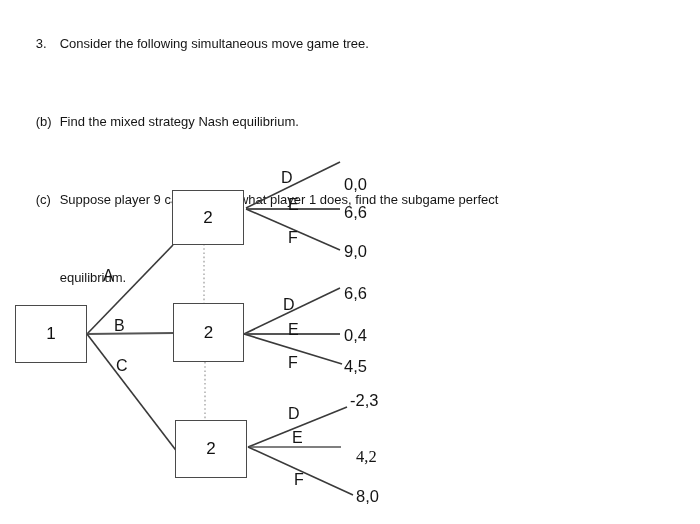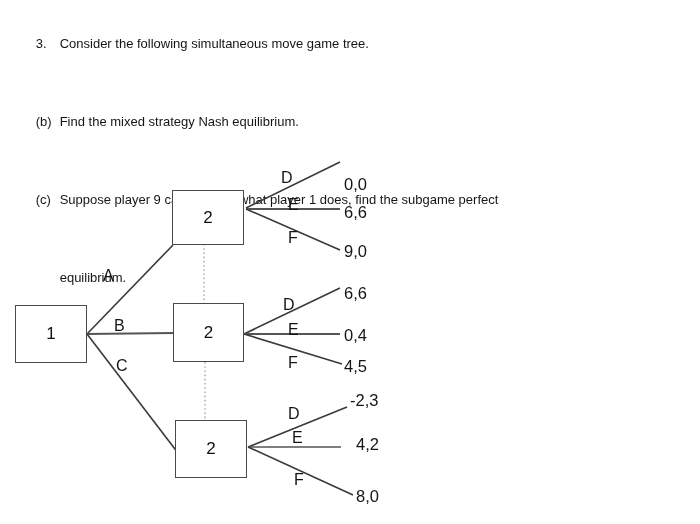--- a/index.html
+++ b/index.html
@@ -160,16 +160,16 @@
 
   <div class="payoff" style="left:344px; top:285px;">6,6</div>
   <div class="payoff" style="left:344px; top:327px;">0,4</div>
   <div class="payoff" style="left:344px; top:358px;">4,5</div>
 
   <div class="lbl" style="left:288px; top:406px;">D</div>
   <div class="lbl" style="left:292px; top:430px;">E</div>
   <div class="lbl" style="left:294px; top:472px;">F</div>
 
   <div class="payoff" style="left:350px; top:392px;">-2,3</div>
-  <div class="payoff" style="left:356px; top:436px;">4,2</div>
+  <div class="payoff" style="left:356px; top:449px;font-family:Liberation Serif, serif;">4,2</div>
   <div class="payoff" style="left:356px; top:488px;">8,0</div>
 
 </div>
 
 </body></html>

